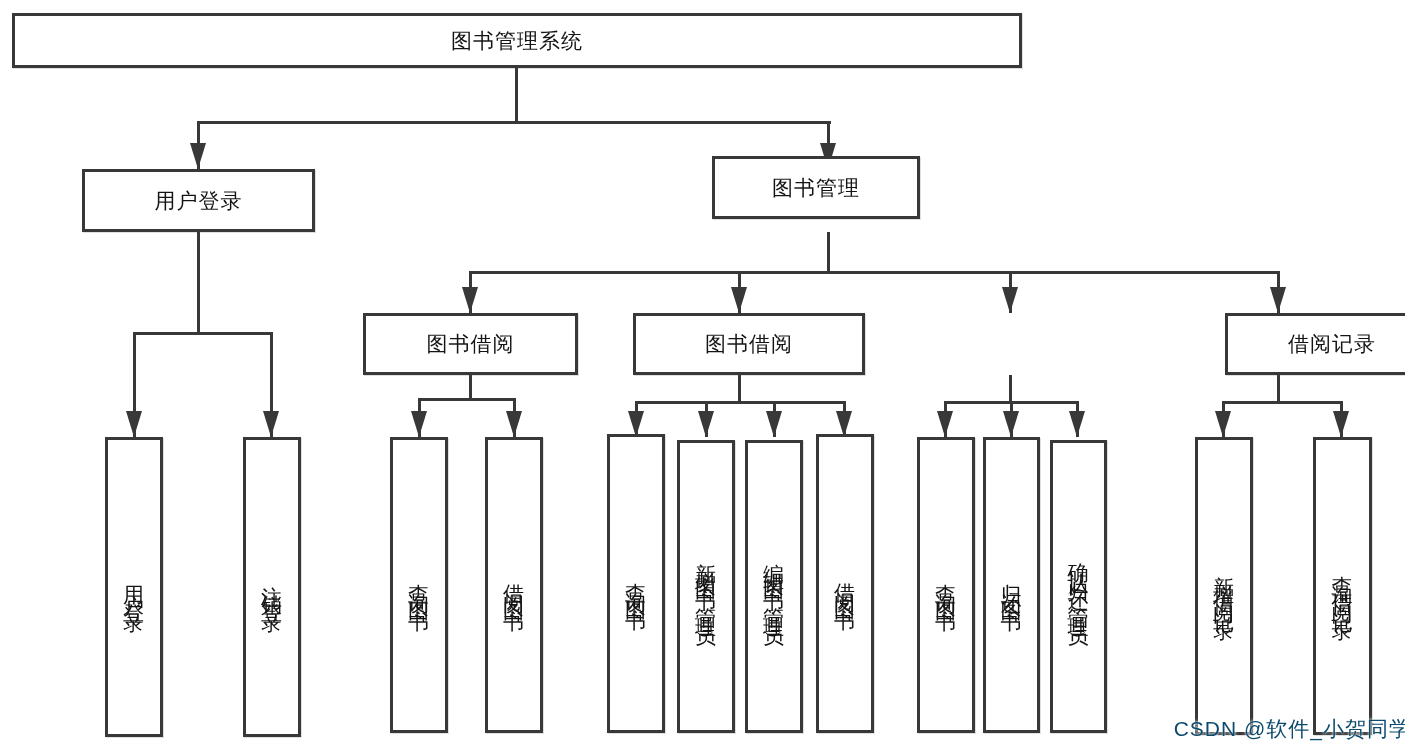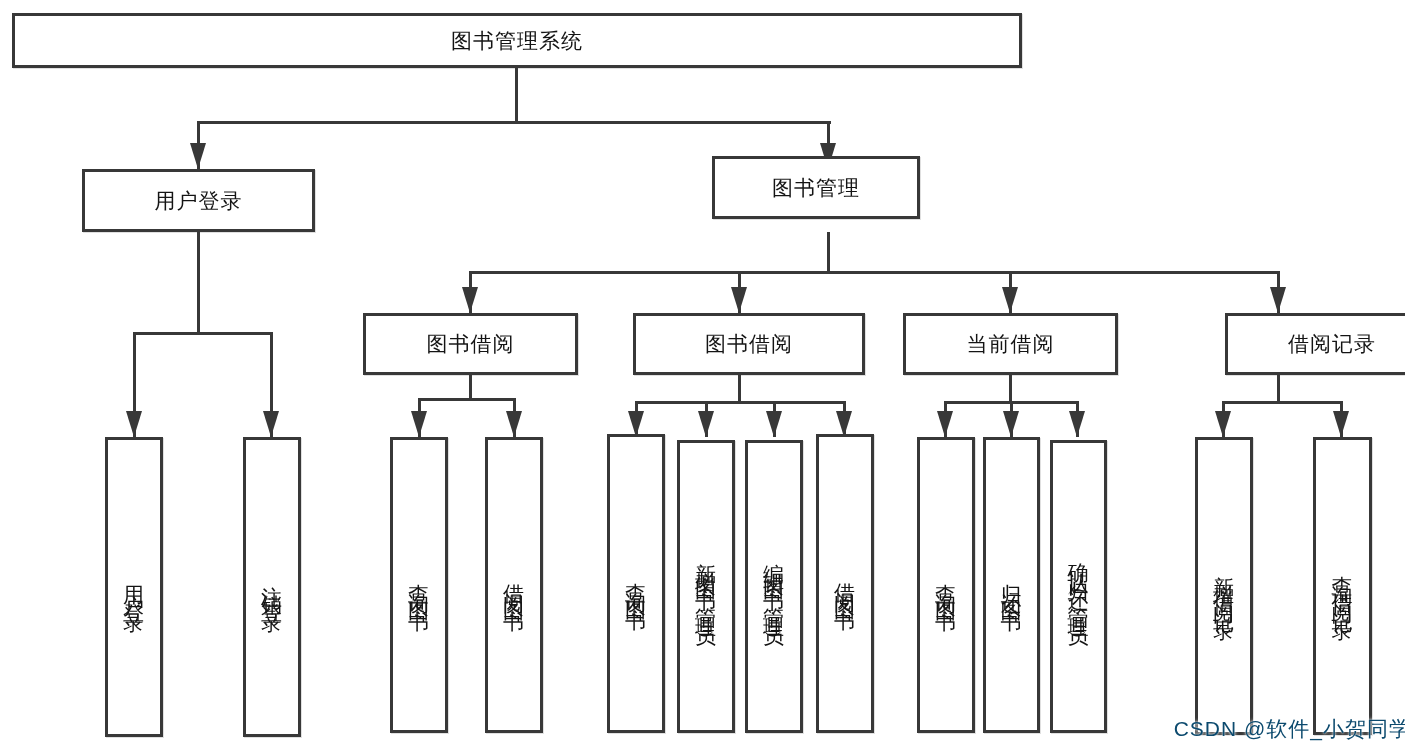--- a/index.html
+++ b/index.html
@@ -69,23 +69,20 @@
   <div class="vline" style="left:1009px;top:271px;height:42px"></div>
   <div class="arr" style="left:1002px;top:287px"></div>
   <div class="vline" style="left:1277px;top:271px;height:42px"></div>
   <div class="arr" style="left:1270px;top:287px"></div>
 
   <div class="box" style="left:363px;top:313px;width:215px;height:62px">
     <span>图书借阅</span>
   </div>
   <div class="box" style="left:633px;top:313px;width:232px;height:62px">
     <span>图书借阅</span>
-  </div>
-  <div class="box" style="left:903px;top:313px;width:215px;height:62px">
-    <span>当前借阅</span>
   </div>
   <div class="box" style="left:1225px;top:313px;width:214px;height:62px">
     <span>借阅记录</span>
   </div>
 
   <div class="vline" style="left:469px;top:375px;height:26px"></div>
   <div class="hline" style="left:418px;top:398px;width:98px"></div>
   <div class="vline" style="left:418px;top:398px;height:39px"></div>
   <div class="arr" style="left:411px;top:411px"></div>
   <div class="vline" style="left:513px;top:398px;height:39px"></div>

